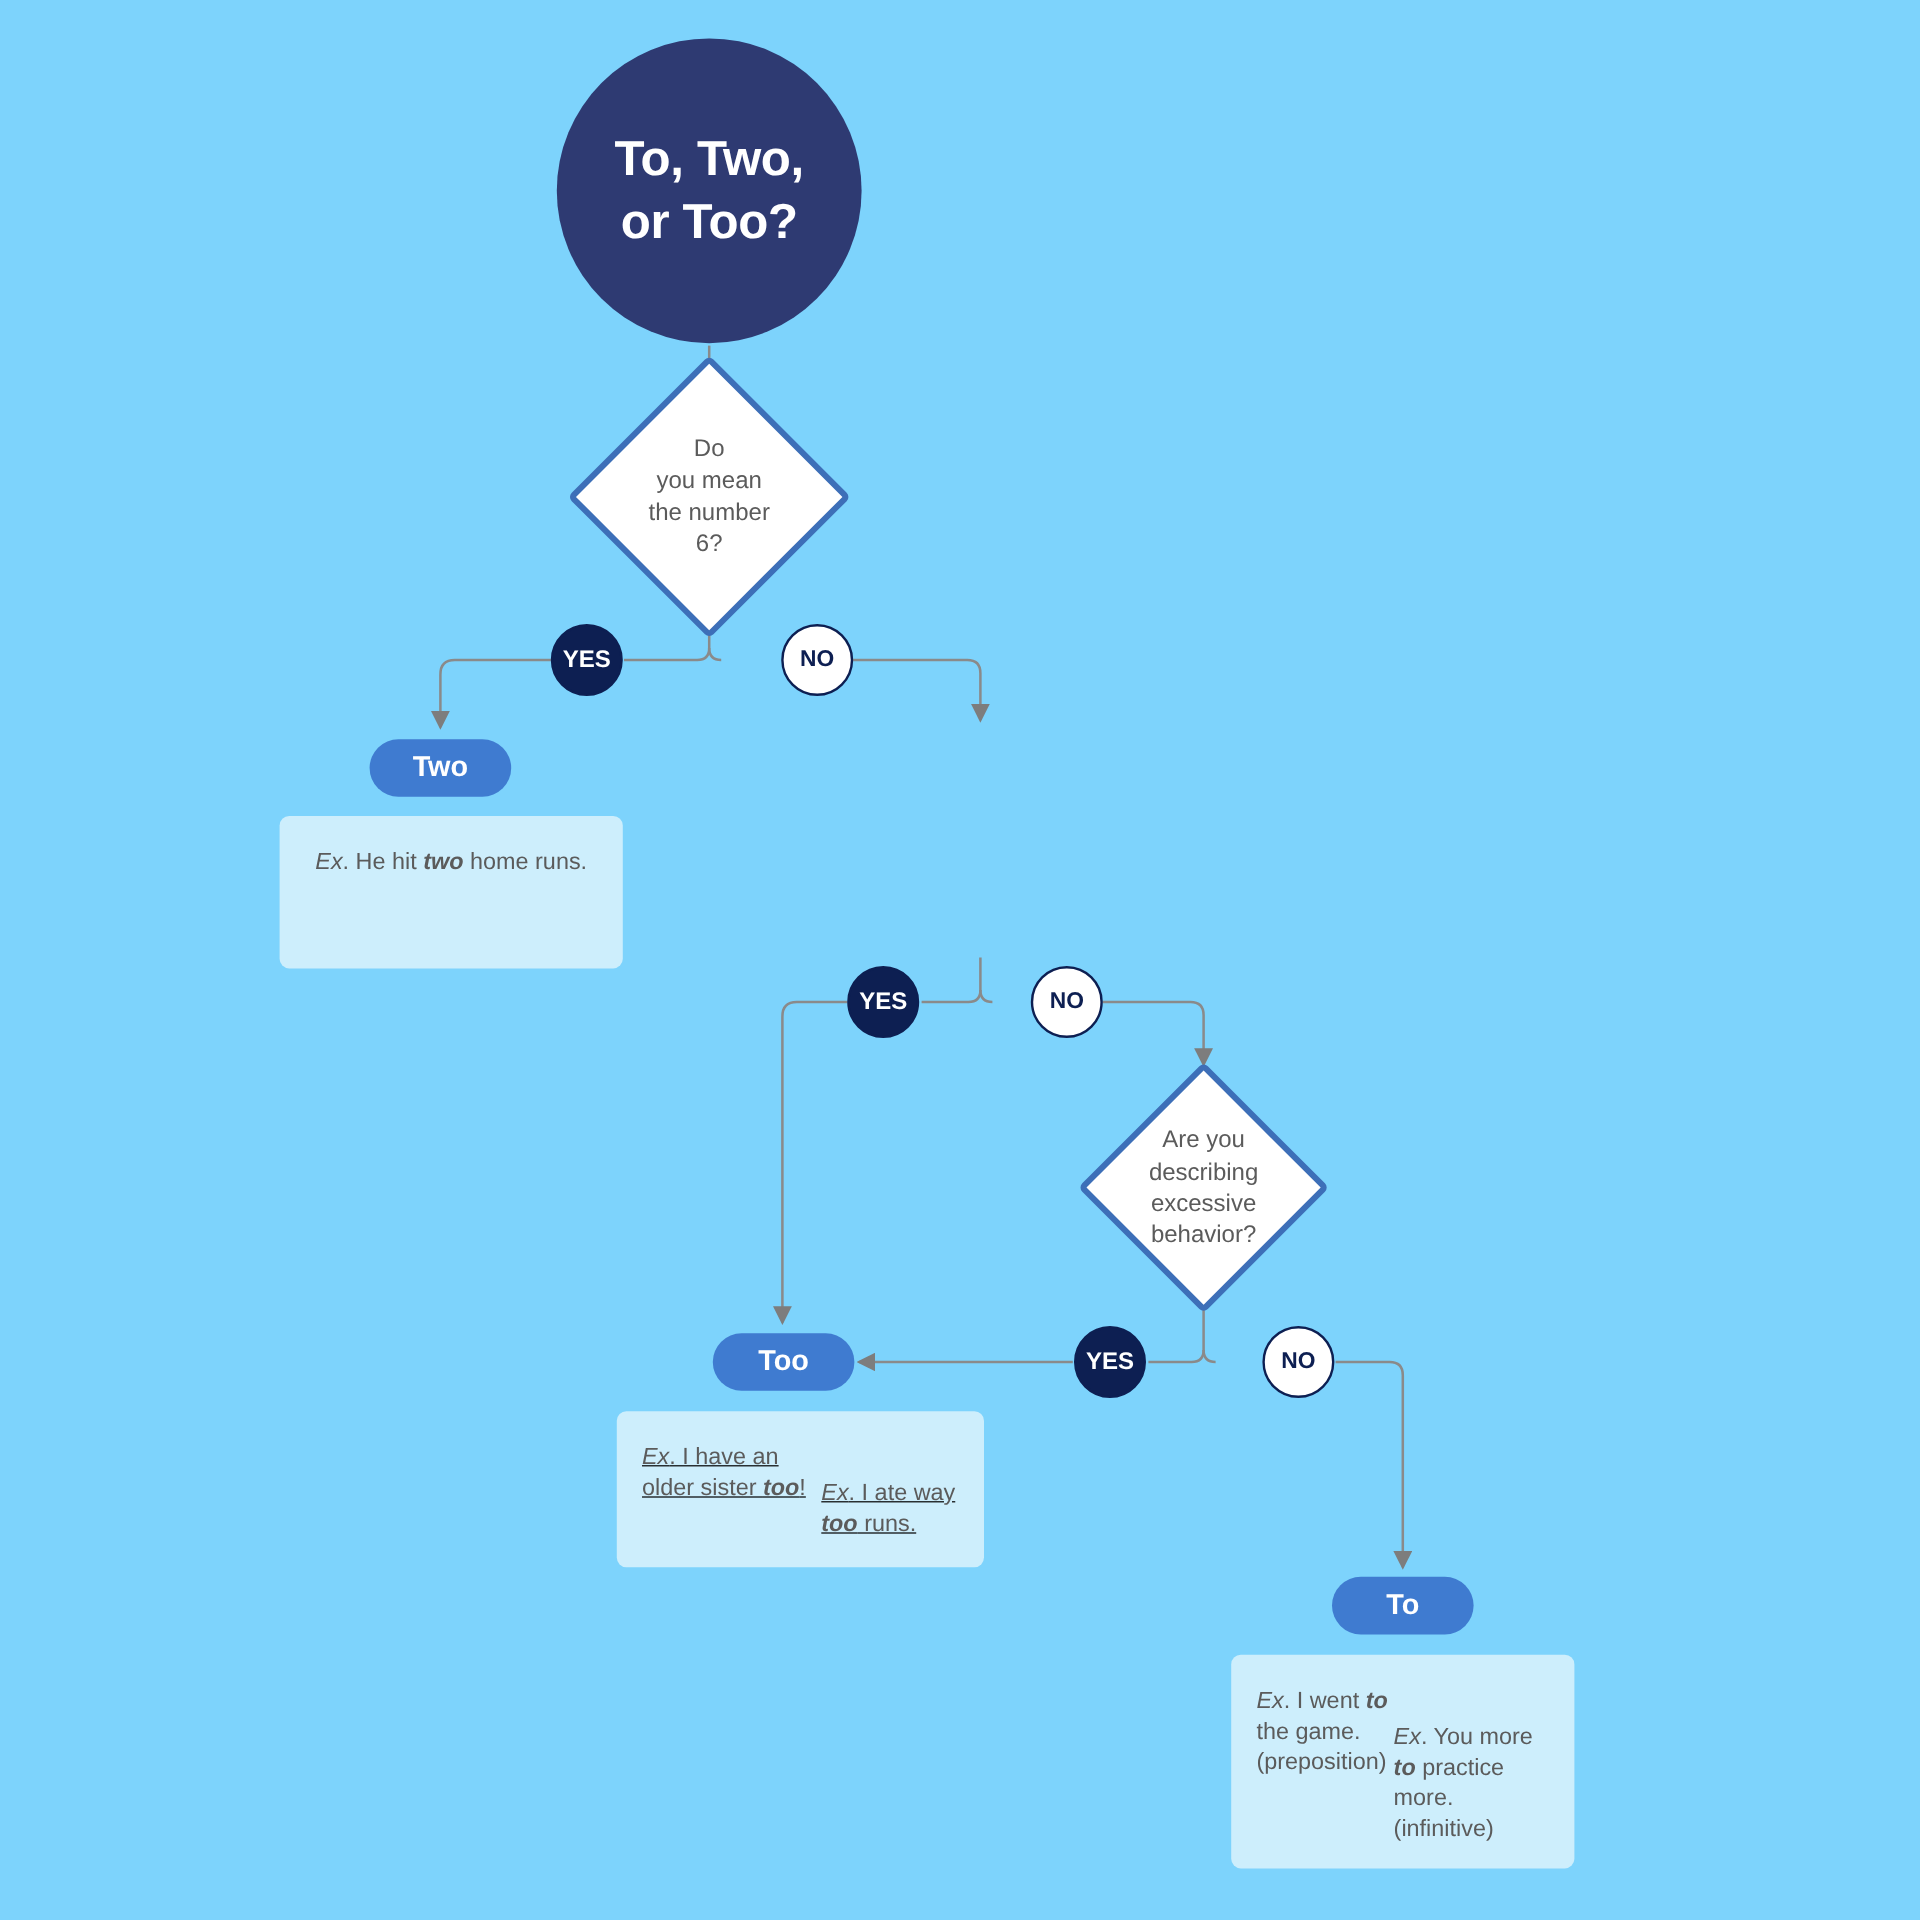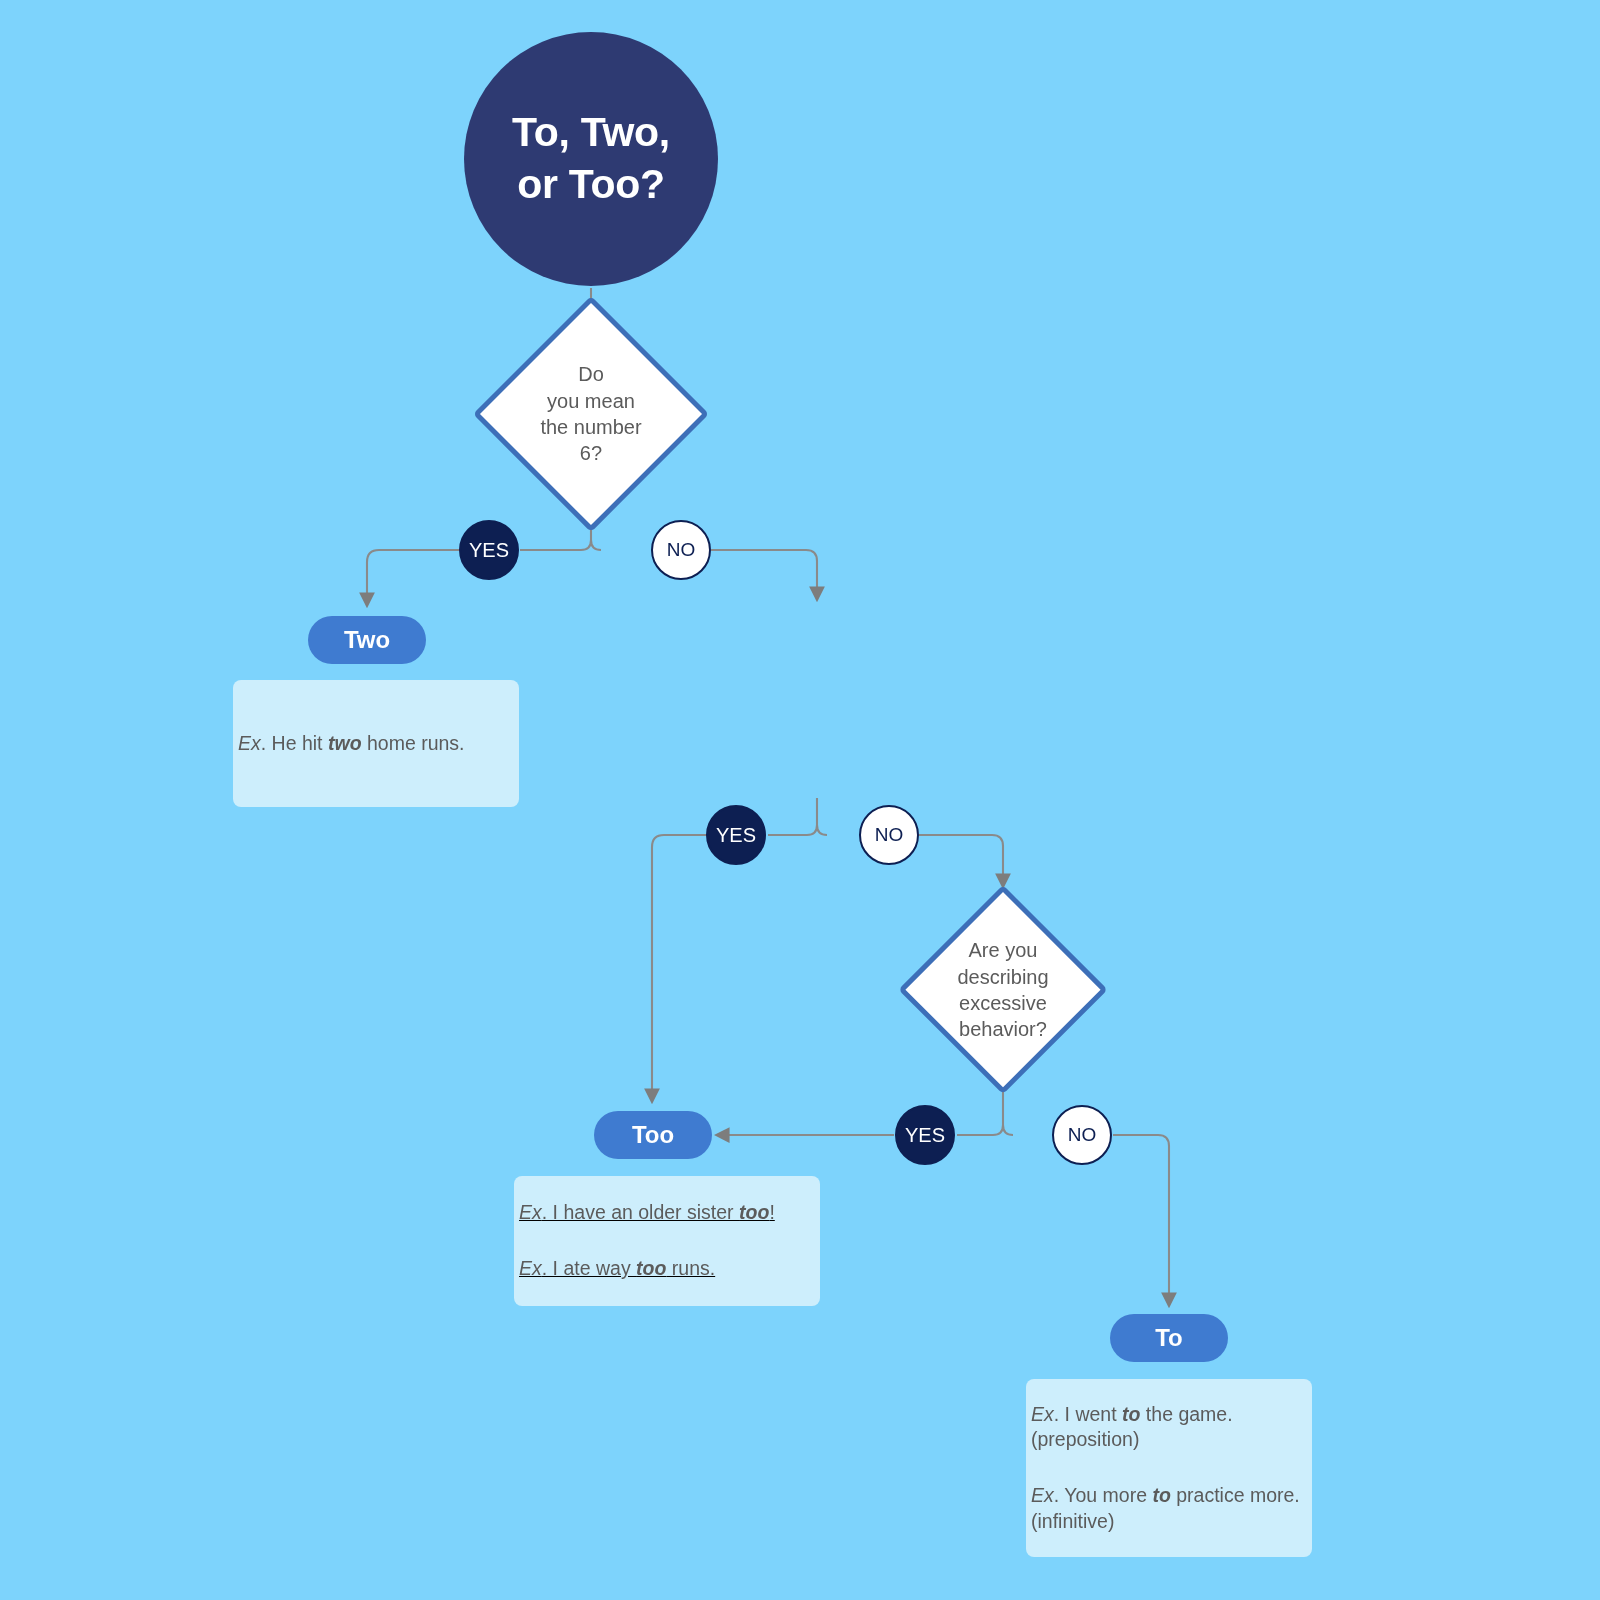--- a/index.html
+++ b/index.html
@@ -80,21 +80,21 @@
     white-space: pre-line;
   }
 
   
   .badge {
     position: absolute;
     border-radius: 50%;
     display: flex;
     align-items: center;
     justify-content: center;
-    font-weight: normal;
+    font-weight: bold;
     box-sizing: border-box;
     z-index: 6;
     text-align: center;
   }
   .badge.yes {
     background: #0d1f52;
     color: #ffffff;
     border: 2px solid #0d1f52;
   }
   .badge.no {
@@ -116,24 +116,24 @@
     font-weight: bold;
     z-index: 5;
   }
 
   
   .exbox {
     position: absolute;
     background: #cdeefc;
     border-radius: 8px;
     box-sizing: border-box;
-    padding: 26px 5px;
+    padding: 26px 21px;
     z-index: 3;
     display: flex;
-    flex-direction: column;
+    flex-direction: row;
     justify-content: center;
   }
   .exbox .exline {
     color: #5b5b5b;
     font-size: 19.5px;
     line-height: 1.32;
   }
   .exbox .exline + .exline {
     margin-top: 30px;
   }

